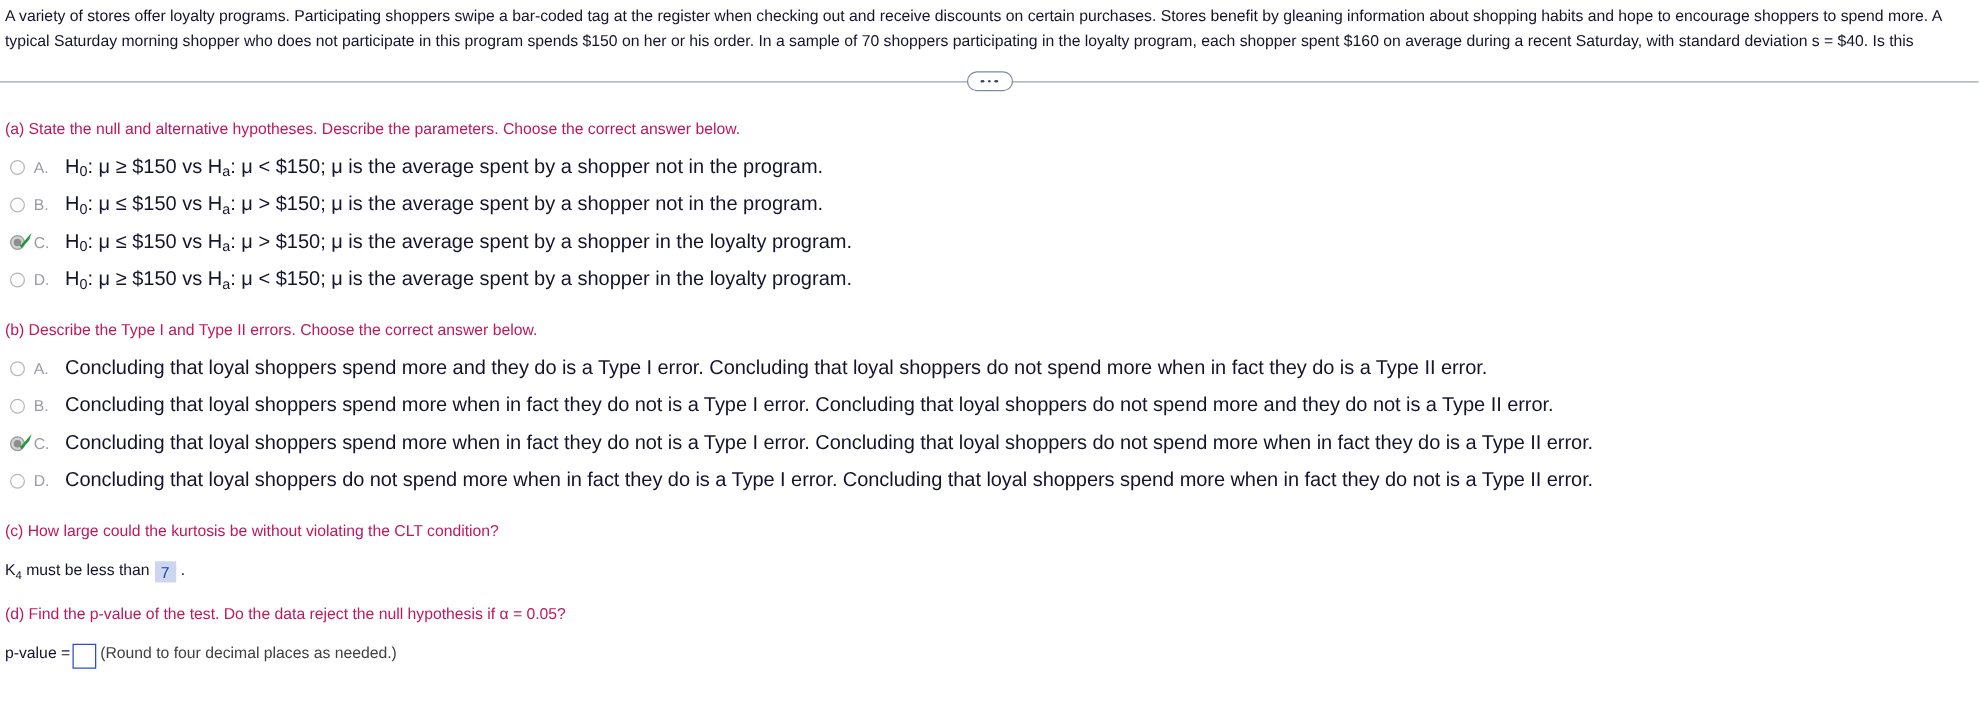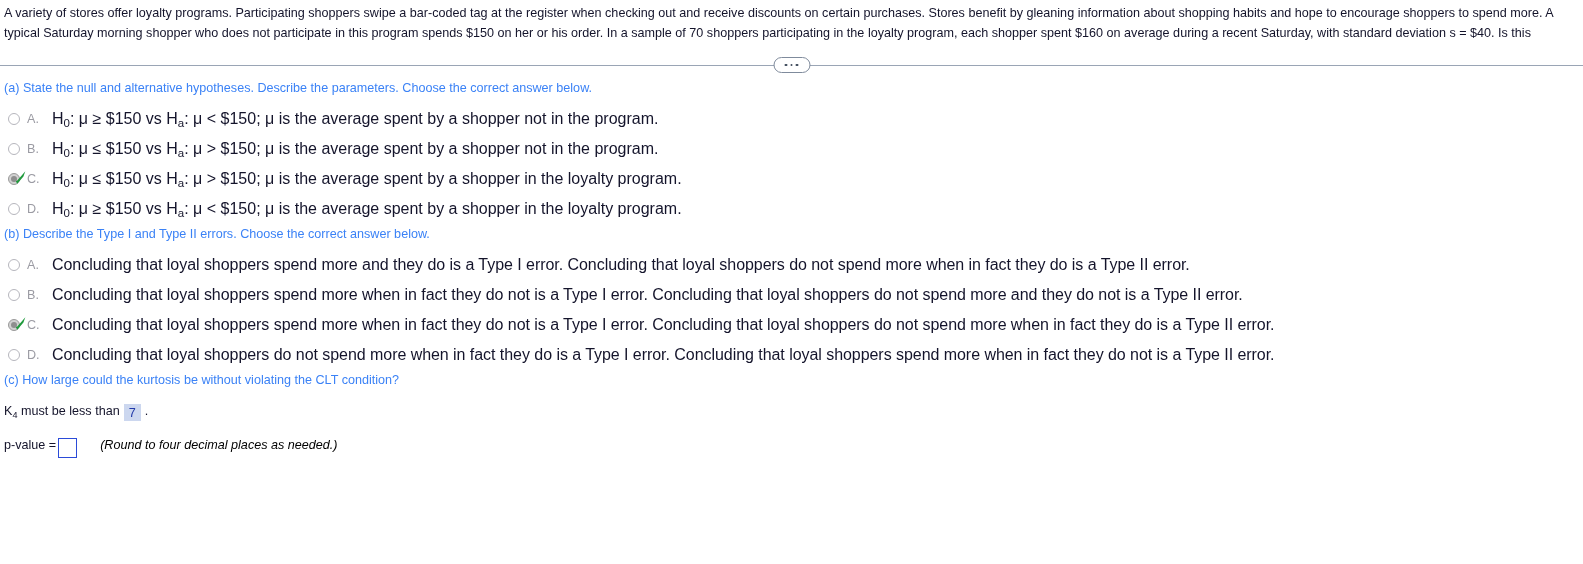--- a/index.html
+++ b/index.html
@@ -68,22 +68,22 @@
     border-radius: 50%;
     background: #3f4b5c;
   }
 
   
   .content {
     padding: 0 0 0 4px;
   }
   .part-prompt {
     font-size: 12.6px;
-    color: #3b82f6;
-    margin-top: 3px;
+    color: #be185d;
+    margin-top: 18px;
     margin-bottom: 0;
     white-space: nowrap;
   }
 
   
   .options {
     margin-top: 9px;
   }
   .option-row {
     display: flex;
@@ -175,24 +175,23 @@
     display: inline-block;
     width: 19px;
     height: 20px;
     border: 1px solid #2b4bd8;
     background: #ffffff;
     margin: 0 3px 0 2px;
     vertical-align: middle;
     cursor: text;
   }
   .hint-text {
-    color: #000000;
-    font-size: 12.6px;
-    margin-left: 20px;
-    font-style: italic;
+    color: #404040;
+    font-size: 12.6px;
+    margin-left: 0;
   }
 </style>
 </head>
 <body>
 
 <div class="problem-statement">
   <div class="pline">A variety of stores offer loyalty programs. Participating shoppers swipe a bar-coded tag at the register when checking out and receive discounts on certain purchases. Stores benefit by gleaning information about shopping habits and hope to encourage shoppers to spend more. A</div>
   <div class="pline">typical Saturday morning shopper who does not participate in this program spends $150 on her or his order. In a sample of 70 shoppers participating in the loyalty program, each shopper spent $160 on average during a recent Saturday, with standard deviation s = $40. Is this</div>
 </div>
 
@@ -276,20 +275,21 @@
   </div>
 
   <div class="part-prompt">(c) How large could the kurtosis be without violating the CLT condition?</div>
 
   <div class="answer-line">
     <span><span>K</span><sub>4</sub><span> must be less than</span></span>
     <span class="filled-answer">7</span>
     <span>.</span>
   </div>
 
+  <div class="part-prompt">(d) Find the p-value of the test. Do the data reject the null hypothesis if α = 0.05?</div>
 
   <div class="answer-line">
     <span>p-value =</span>
     <span class="input-box"></span>
     <span class="hint-text">(Round to four decimal places as needed.)</span>
   </div>
 
 </div>
 
 </body></html>

